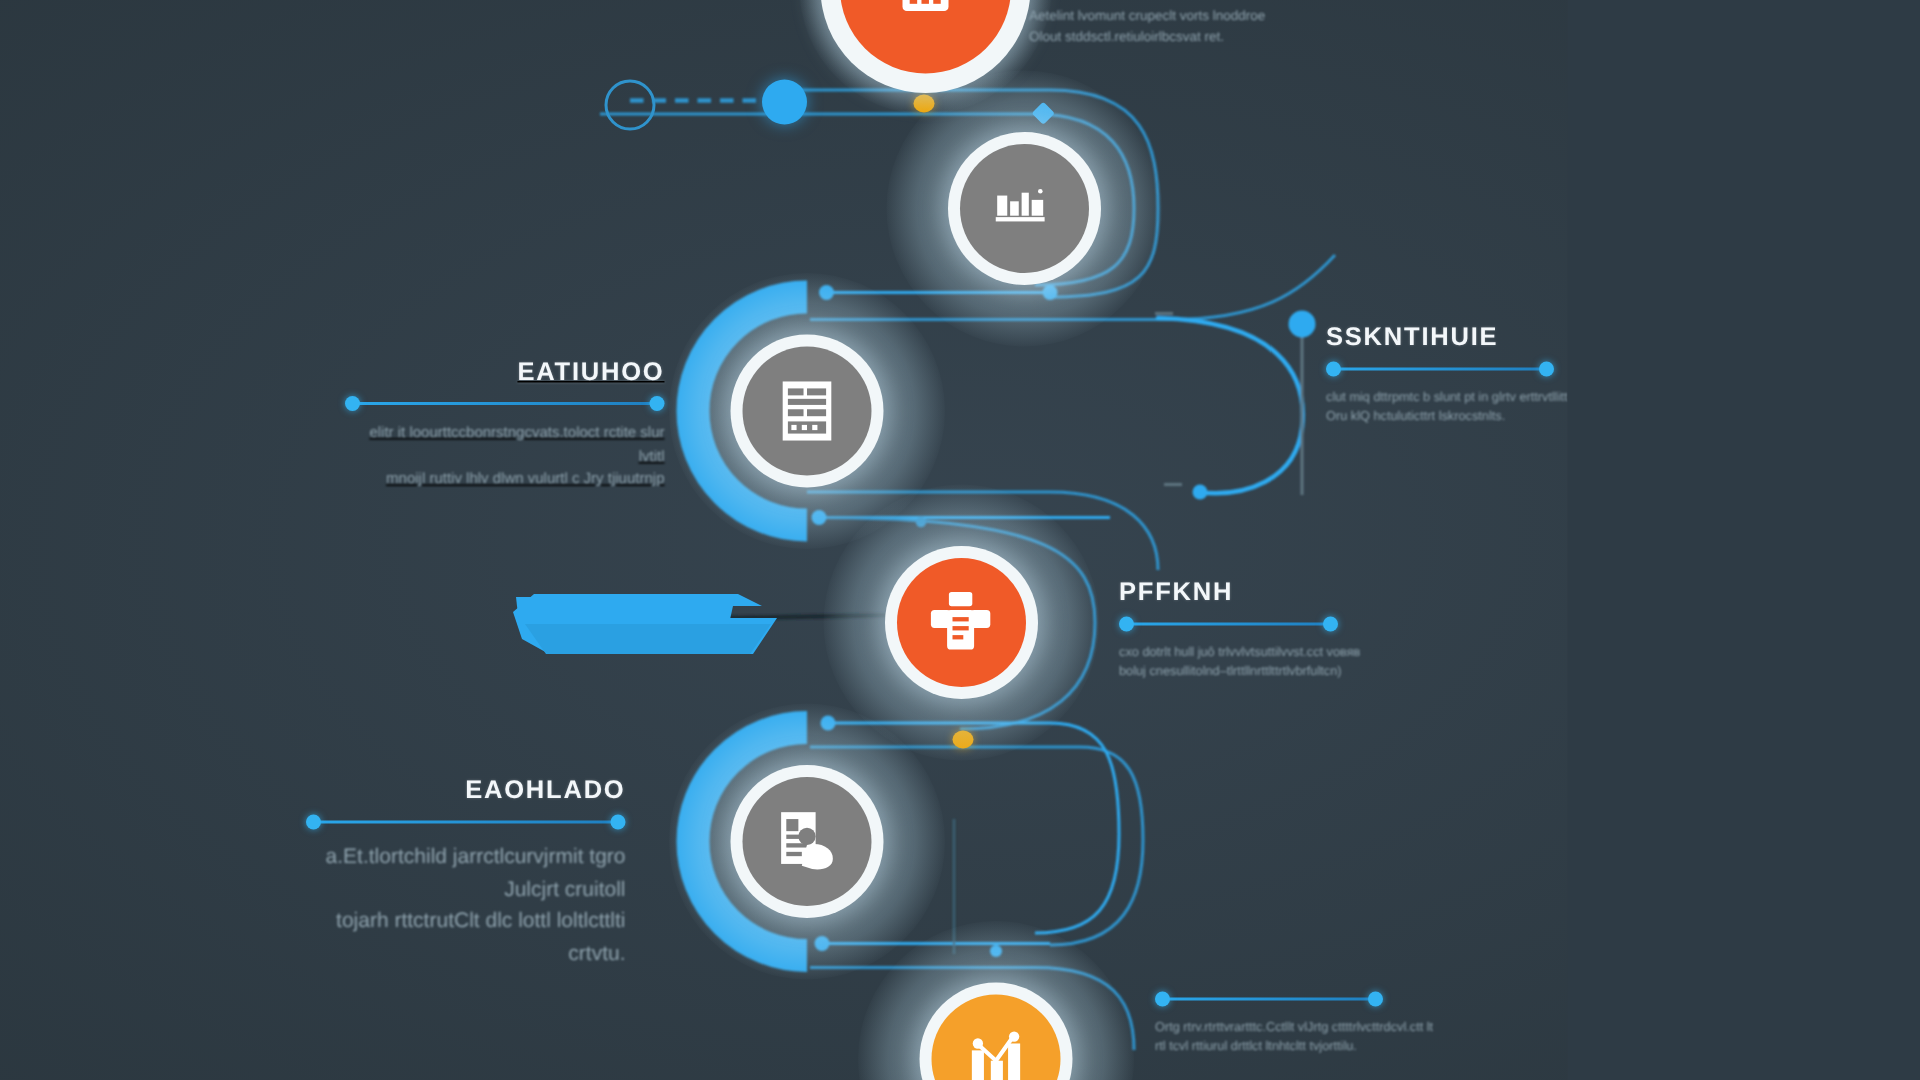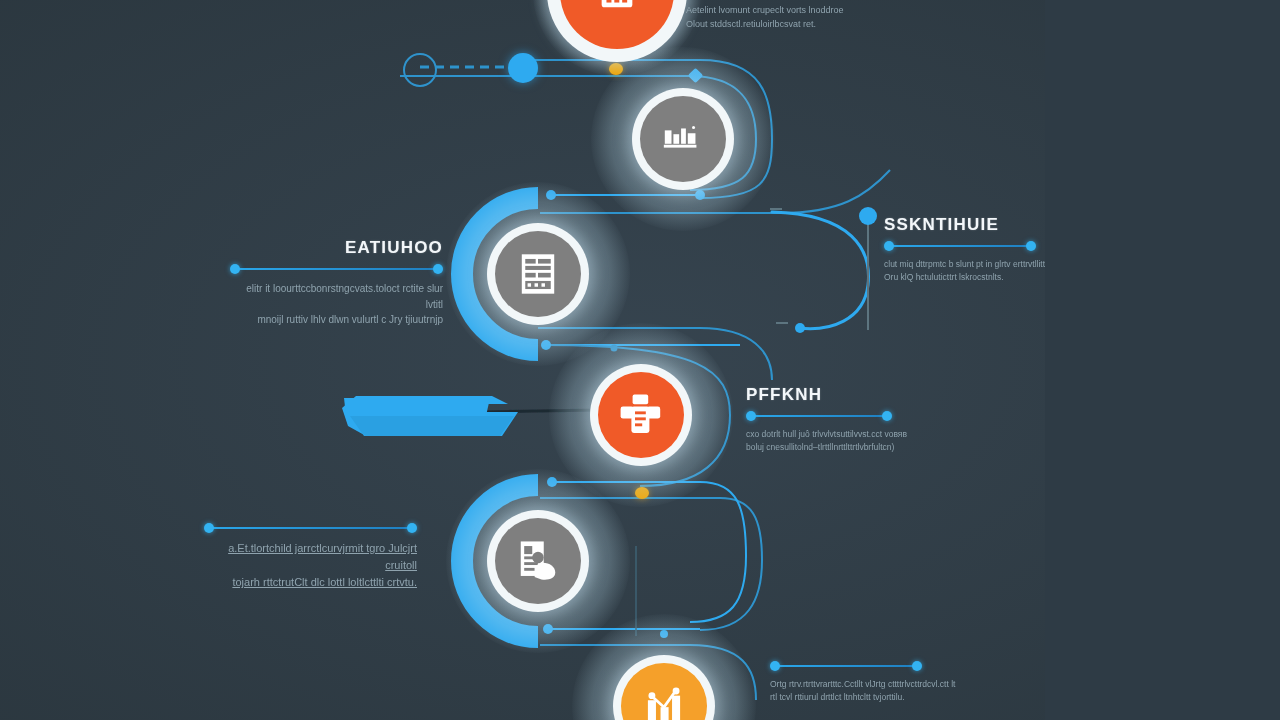--- a/index.html
+++ b/index.html
@@ -313,21 +313,21 @@
       </svg>
     </div>
   </div>
 
   <div class="label-block lb-right" style="left:686px; top:-14px; width:215px;">
     <div class="lb-title" style="font-size:15px;"></div>
     <div class="lb-body" style="font-size:9px; white-space:pre-line; margin-top:18px;">Aetelint lvomunt crupeclt vorts lnoddroe
 Olout stddsctl.retiuloirlbcsvat ret.</div>
   </div>
 
-  <div class="label-block lb-left" style="left:230px; top:238px; width:213px;">
+  <div class="label-block lb-left" style="left:230px; top:238px; width:213px;text-decoration:underline;">
     <div class="lb-title" style="font-size:17px;">EATIUHOO</div>
     <div class="lb-rule">
       <div class="line"></div>
       <div class="dot-l"></div>
       <div class="dot-r"></div>
     </div>
     <div class="lb-body" style="font-size:10px; white-space:pre-line;">elitr it loourttccbonrstngcvats.toloct rctite slur lvtitl
 mnoijl ruttiv lhlv dlwn vulurtl c Jry tjiuutrnjp</div>
   </div>
 
@@ -347,26 +347,27 @@
     <div class="lb-rule" style="width:146px;">
       <div class="line"></div>
       <div class="dot-l"></div>
       <div class="dot-r"></div>
     </div>
     <div class="lb-body" style="font-size:8.5px; white-space:pre-line;">cxo  dotrlt hull juô trlvvlvtsuttilvvst.cct voвяв
  boluj cnesullitolnd–tlrttllnrttlttrtlvbrfultcn)</div>
   </div>
 
   <div class="label-block lb-left" style="left:204px; top:517px; width:213px;">
+    <div class="lb-title" style="font-size:17px;">EAOHLADO</div>
     <div class="lb-rule">
       <div class="line"></div>
       <div class="dot-l"></div>
       <div class="dot-r"></div>
     </div>
-    <div class="lb-body" style="font-size:11px; white-space:pre-line;text-decoration:underline;">a.Et.tlortchild jarrctlcurvjrmit tgro Julcjrt cruitoll
+    <div class="lb-body" style="font-size:14px; white-space:pre-line;">a.Et.tlortchild jarrctlcurvjrmit tgro Julcjrt cruitoll
 tojarh rttctrutClt dlc lottl loltlcttlti  crtvtu.</div>
   </div>
 
   <div class="label-block lb-right" style="left:770px; top:655px; width:215px;">
     <div class="lb-rule" style="width:152px;">
       <div class="line"></div>
       <div class="dot-l"></div>
       <div class="dot-r"></div>
     </div>
     <div class="lb-body" style="font-size:8.5px; white-space:pre-line;">Ortg rtrv.rtrttvrartttc.Cctllt vlJrtg  cttttrlvcttrdcvl.ctt lt

